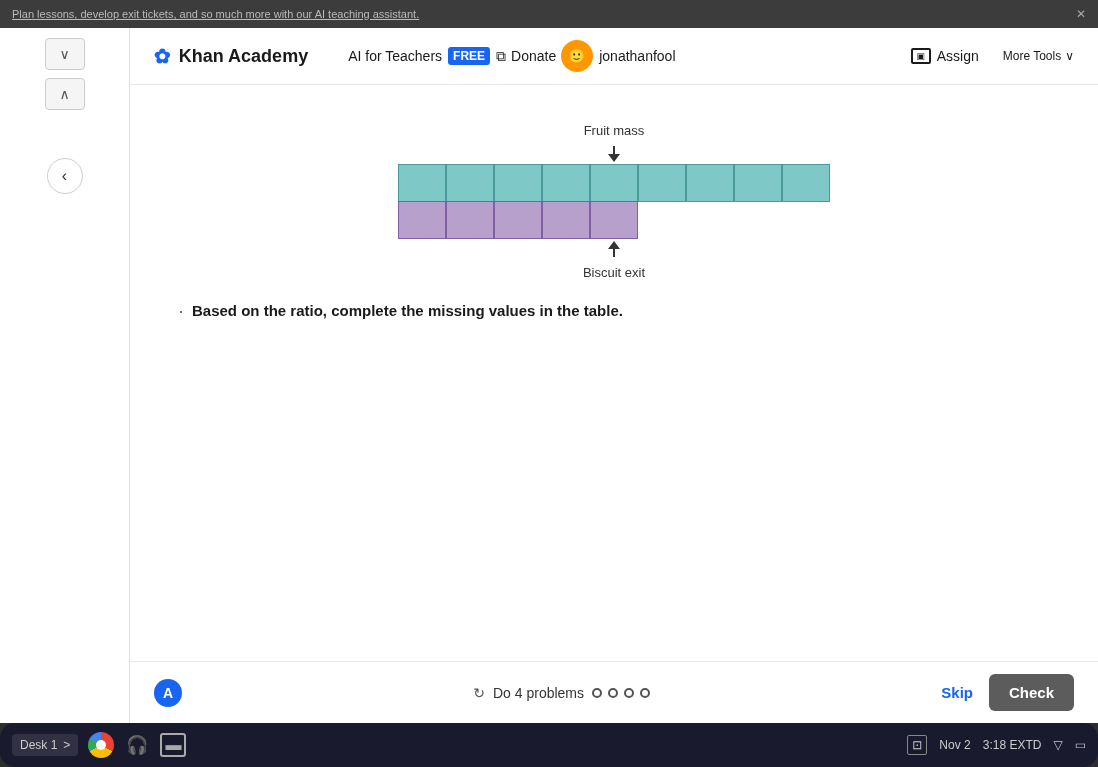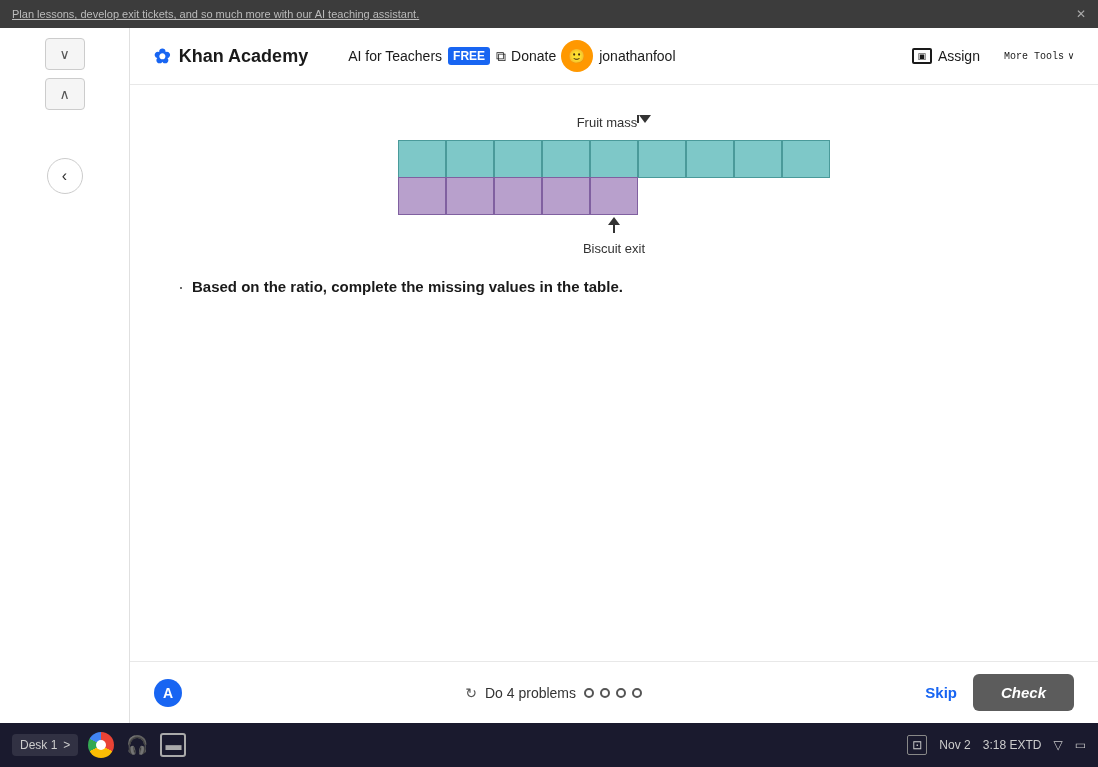--- a/index.html
+++ b/index.html
@@ -161,26 +161,25 @@
       display: inline-flex;
       align-items: center;
       justify-content: center;
       font-size: 9px;
     }
 
     .more-tools-btn {
       display: flex;
       align-items: flex-end;
       gap: 4px;
-      font-size: 10px;
+      font-size: 12px;
       color: #1a1a1a;
       cursor: pointer;
       background: none;
       border: none;
-      font-family: Liberation Mono, monospace;
     }
 
     .user-avatar {
       width: 32px;
       height: 32px;
       border-radius: 50%;
       background: #ff9800;
       display: flex;
       align-items: center;
       justify-content: center;
@@ -348,35 +347,35 @@
       background: none;
       border: none;
       font-weight: 700;
     }
 
     .check-btn {
       background: #5c5c5c;
       color: white;
       font-size: 15px;
       font-weight: 600;
-      padding: 10px 28px;
+      padding: 10px 20px;
       border: none;
       border-radius: 6px;
       cursor: pointer;
-      font-style: italic;
     }
 
     
     .taskbar {
       background: #1a1a2e;
       height: 44px;
       display: flex;
       align-items: center;
       padding: 0 12px;
       gap: 10px;
+      border-radius: 15px;
     }
 
     .taskbar-item {
       display: flex;
       align-items: center;
       gap: 6px;
       color: #ccc;
       font-size: 12px;
       cursor: pointer;
       padding: 4px 8px;
@@ -412,22 +411,24 @@
       display: flex;
       align-items: center;
       justify-content: center;
       font-size: 14px;
       cursor: pointer;
     }
 
     
     .fruit-arrow-wrap {
       display: flex;
-      align-items: flex-start;
+      flex-direction: column;
+      align-items: center;
       margin-bottom: 2px;
+      margin-top: 8px;
     }
 
     .arrow-line {
       width: 2px;
       height: 8px;
       background: #333;
     }
 
     .arrow-head-down {
       width: 0;

